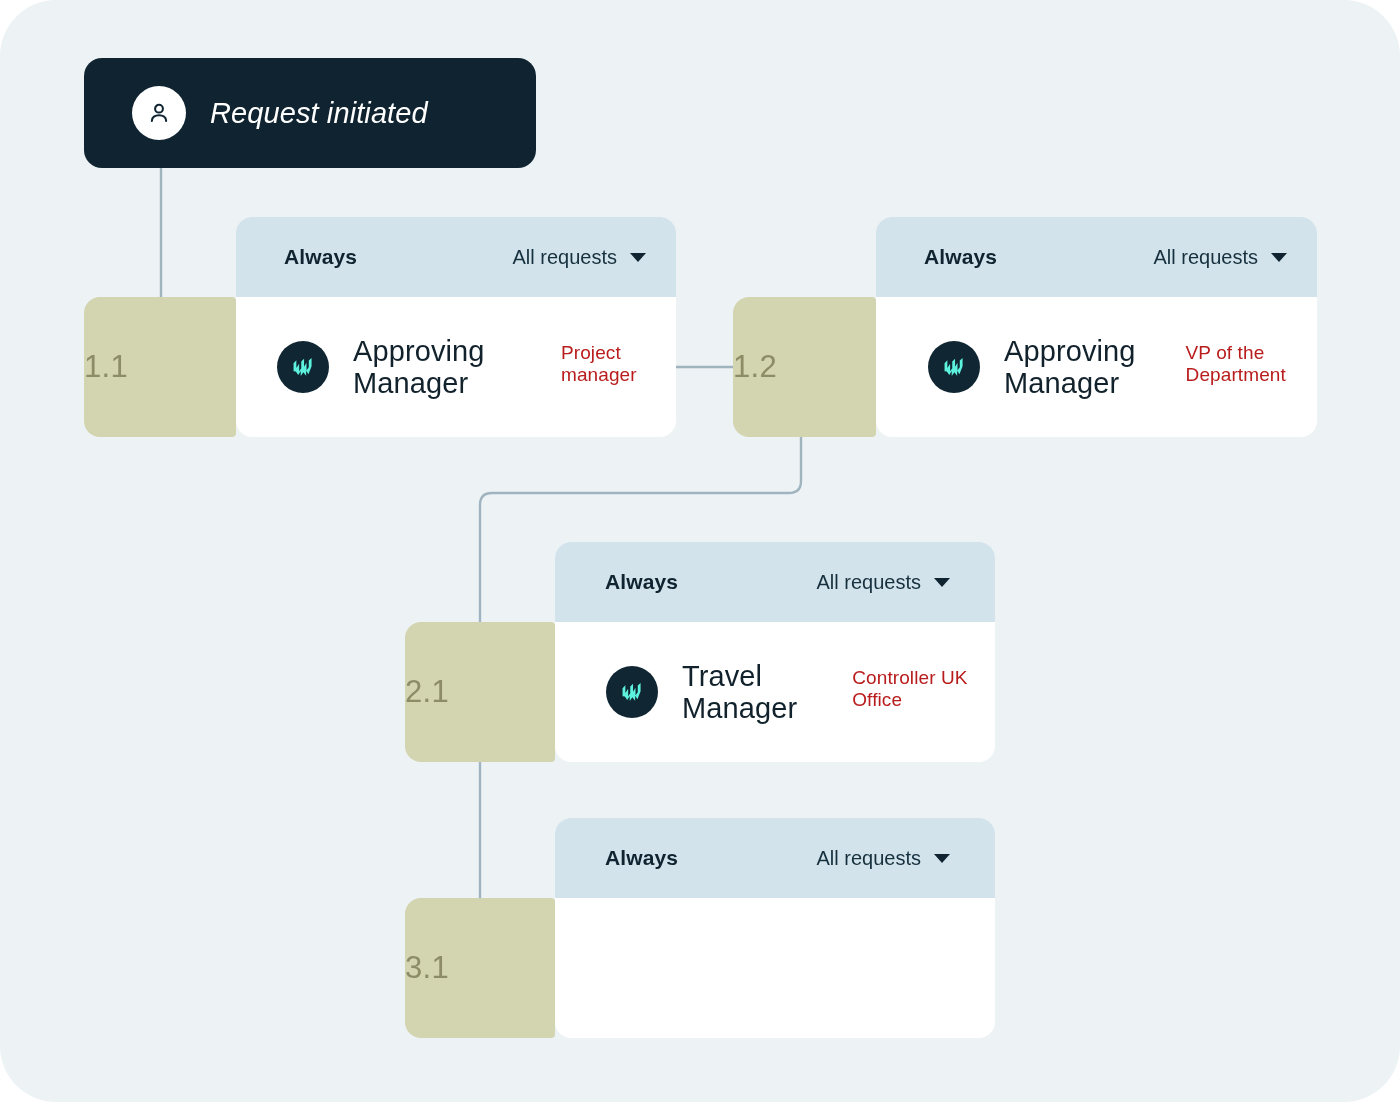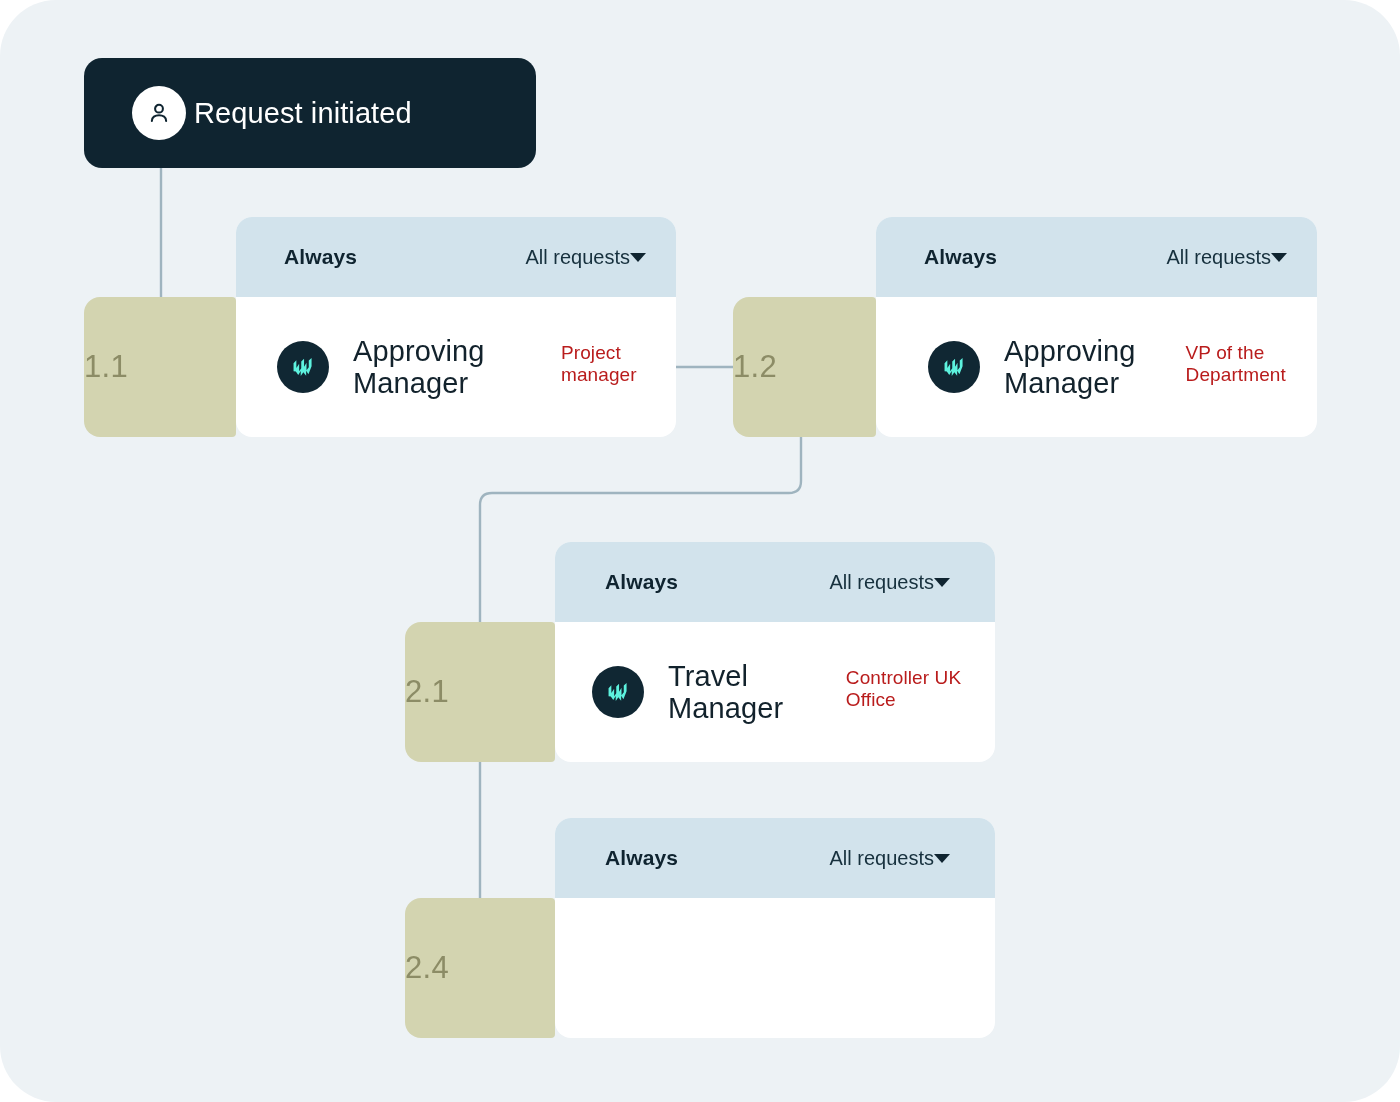--- a/index.html
+++ b/index.html
@@ -50,24 +50,25 @@
     width: 54px;
     height: 54px;
     border-radius: 50%;
     background: #ffffff;
     display: flex;
     align-items: center;
     justify-content: center;
     flex: none;
   }
   .start-label {
-    margin-left: 8px;
+    margin-left: 24px;
     color: #ffffff;
     font-size: 29px;
     letter-spacing: 0.1px;
+    font-style: italic;
   }
 
   
   .step {
     position: absolute;
   }
   .step-badge {
     position: absolute;
     left: 0;
     background: #d3d4b0;
@@ -101,20 +102,21 @@
     font-size: 21px;
     font-weight: bold;
     color: #0f2430;
     letter-spacing: 0.1px;
     text-align: right;
   }
   .card-header-select {
     margin-left: auto;
     display: flex;
     align-items: center;
+    gap: 13px;
     font-size: 20px;
     color: #16303d;
   }
   .caret {
     width: 0; height: 0;
     border-left: 8px solid transparent;
     border-right: 8px solid transparent;
     border-top: 9px solid #0f2430;
     display: block;
   }
@@ -241,41 +243,41 @@
         <span>2.1</span>
       </div>
       <div class="step-card" style="left:555px; top:542px; width:440px; height:220px;">
         <div class="card-header" style="padding:0 45px 0 50px;">
           <span class="card-header-title">Always</span>
           <span class="card-header-select">
             <span>All requests</span>
             <span class="caret"></span>
           </span>
         </div>
-        <div class="card-body" style="height:140px; padding-left:37px;">
+        <div class="card-body" style="height:140px; padding-left:51px;">
           <span class="role-avatar">
             <svg width="28" height="28" viewBox="0 0 32 32" fill="none">
               <path d="M5.2 20.8 L5.2 11.6 L8.4 8.2 L8.4 17.0 L11.6 12.4 L11.6 20.8
                        L14.0 17.4 L14.0 9.6 L17.2 6.6 L17.2 15.6 L20.0 11.2 L20.0 19.8
                        L22.6 16.2 L22.6 8.6 L25.8 5.8 L25.8 15.0 L22.2 24.4 L19.6 20.2
                        L19.6 26.0 L16.4 22.0 L13.4 26.2 L13.4 20.6 L10.6 25.0 L7.8 21.0
                        Z" fill="#5df2de"></path>
             </svg>
           </span>
           <span class="role-text">
             <span class="role-title">Travel Manager</span>
             <span class="role-sub">Controller UK Office</span>
           </span>
         </div>
       </div>
     </div>
 
     <div class="step">
       <div class="step-badge" style="left:405px; top:898px; width:150px; height:140px;">
-        <span>2.4</span>
+        <span>3.1</span>
       </div>
       <div class="step-card" style="left:555px; top:818px; width:440px; height:220px;">
         <div class="card-header" style="padding:0 45px 0 50px;">
           <span class="card-header-title">Always</span>
           <span class="card-header-select">
             <span>All requests</span>
             <span class="caret"></span>
           </span>
         </div>
       </div>

